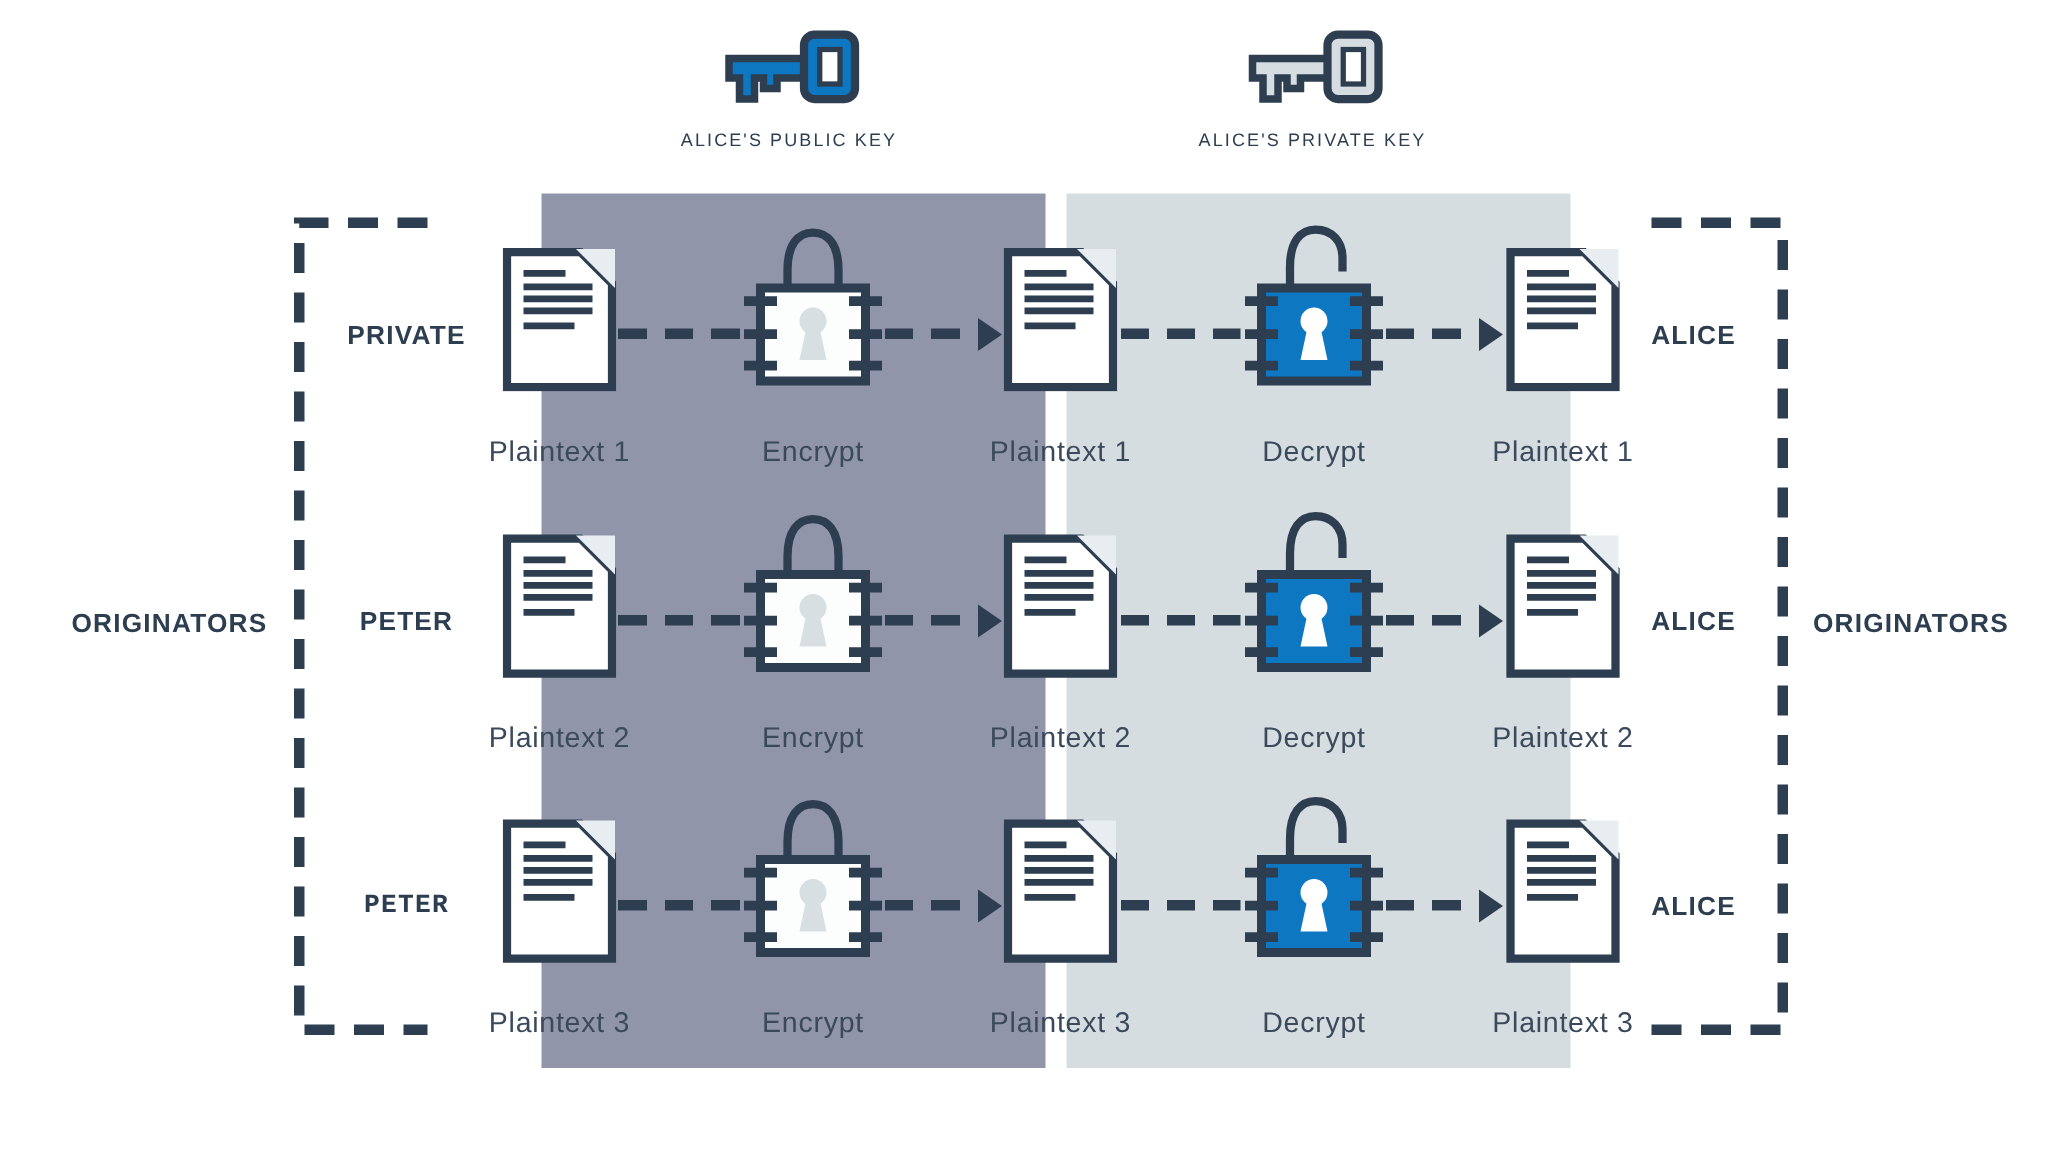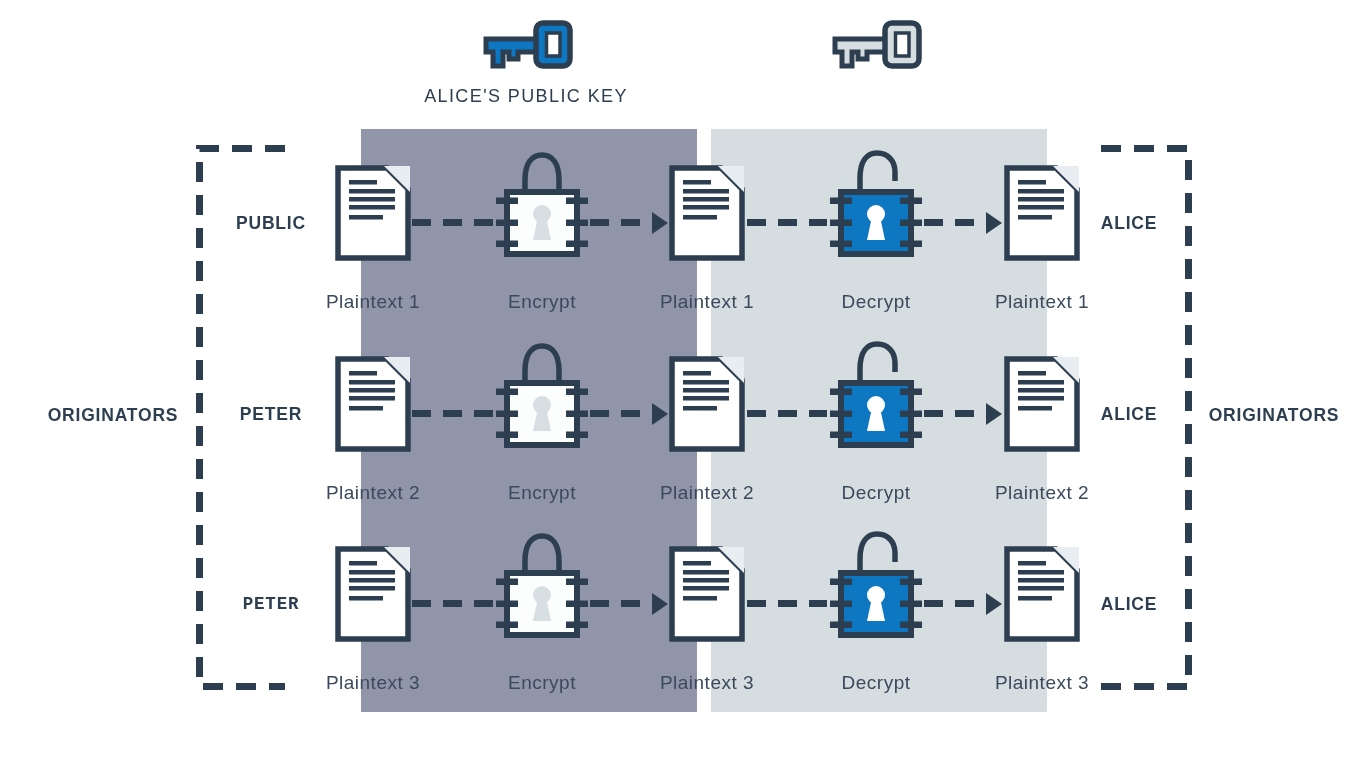--- a/index.html
+++ b/index.html
@@ -6,21 +6,21 @@
   .stage{
     position:relative;width:1366px;height:768px;background:#ffffff;overflow:hidden;
     font-family:"Liberation Sans", sans-serif;color:#2c3e50;
   }
   .band{position:absolute;top:129px;height:583px;width:336px;}
   .band-public{left:361px;background:#9195aa;}
   .band-private{left:711px;background:#d6dde0;}
 
   .keylabel{
     position:absolute;top:86px;width:280px;text-align:center;
-    font-size:18px;letter-spacing:1.4px;color:#2c3e50;
+    font-size:12px;letter-spacing:1.4px;color:#2c3e50;
   }
   .keyicon{position:absolute;top:17px;width:96px;height:54px;}
 
   .sidelabel{
     position:absolute;top:403px;width:170px;height:24px;text-align:center;
     font-weight:bold;font-size:17.5px;letter-spacing:0.8px;line-height:24px;color:#2c3e50;
   }
 
   .row{position:absolute;left:0;width:1366px;height:170px;}
   .name{
@@ -106,26 +106,27 @@
     <path d="M1101,148.5 H1188.5 V686.5 H1101" fill="none" stroke="#2c3e50" stroke-width="7" stroke-dasharray="20 13"></path>
   </svg>
 
   <svg class="keyicon key-public" style="left:478px;">
       <use href="#sym-key"></use>
     </svg>
   <svg class="keyicon key-private" style="left:827px;">
       <use href="#sym-key"></use>
     </svg>
   <div class="keylabel" style="left:386px;">ALICE'S PUBLIC KEY</div>
+  <div class="keylabel" style="left:735px;">ALICE'S PRIVATE KEY</div>
 
   <div class="sidelabel" style="left:28px;">ORIGINATORS</div>
   <div class="sidelabel" style="left:1189px;">ORIGINATORS</div>
 
   <div class="row" style="top:138px;">
-    <div class="name" style="left:206px;">PUBLIC</div>
+    <div class="name" style="left:206px;">PRIVATE</div>
     <svg class="doc" style="left:335px;">
         <use href="#sym-doc"></use>
       </svg>
     <div class="caption" style="left:303px;">Plaintext 1</div>
     <div class="dash" style="left:412px;width:84px;"></div>
     <svg class="lock lock-closed" style="left:492px;">
         <use href="#sym-lock-closed"></use>
       </svg>
     <div class="caption" style="left:472px;">Encrypt</div>
     <div class="dash" style="left:590px;width:62px;"></div>

